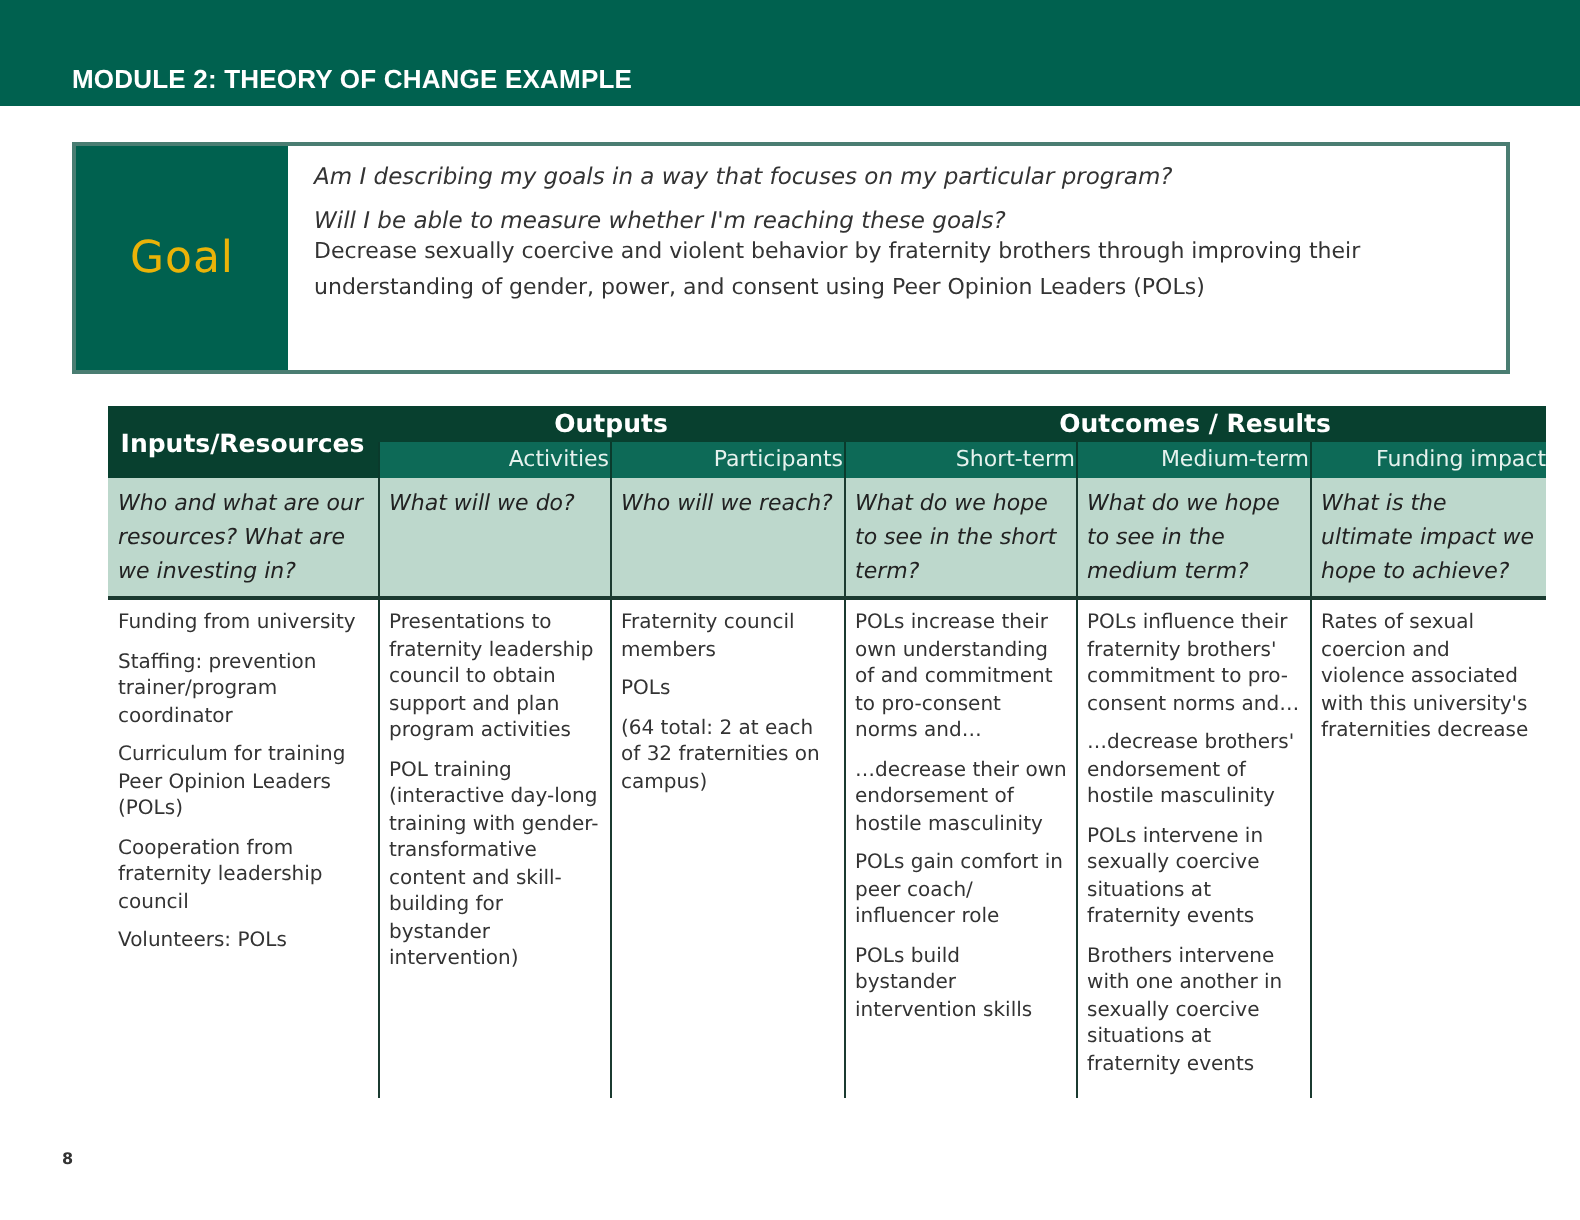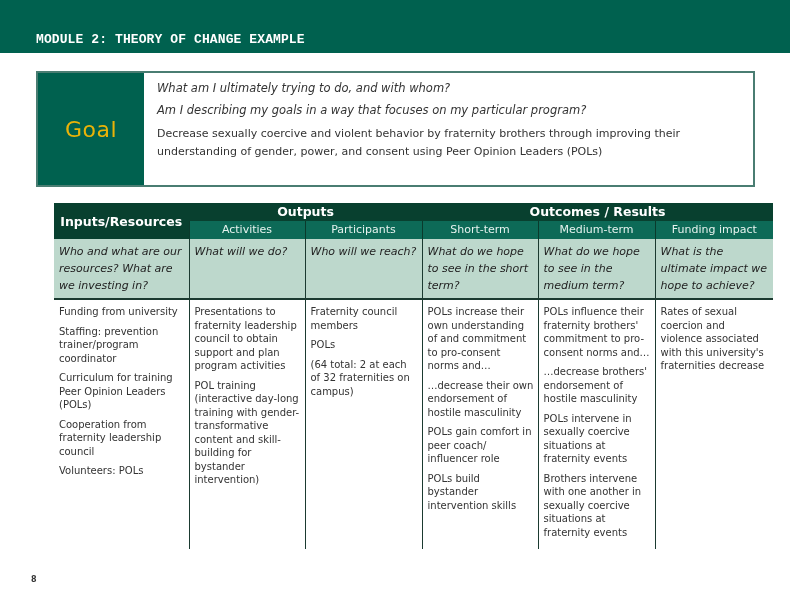--- a/index.html
+++ b/index.html
@@ -1,51 +1,51 @@
 <!DOCTYPE html>
 <html><head>
   <meta charset="utf-8">
   <style>
     * { box-sizing: border-box; margin: 0; padding: 0; }
     body { width: 790px; height: 610px; background: #ffffff; position: relative; overflow: hidden; font-family: "DejaVu Sans", sans-serif; color: #2b2b2b; }
     .header-bar { position: absolute; left: 0; top: 0; width: 790px; height: 53px; background: #00614f; }
-    .header-title { position: absolute; left: 36px; top: 32px; font-size: 13px; font-weight: bold; color: #ffffff; letter-spacing: 0.1px; font-family: Liberation Mono, monospace; }
+    .header-title { position: absolute; left: 36px; top: 32px; font-size: 13px; font-weight: bold; color: #ffffff; letter-spacing: 0.1px; font-family: Liberation Sans, sans-serif; }
     .goal-box { position: absolute; left: 36px; top: 71px; width: 719px; height: 116px; border: 2px solid #4a7d72; display: flex; }
     .goal-label-cell { width: 106px; background: #00614f; display: flex; align-items: center; justify-content: center; }
     .goal-label { color: #eab308; font-size: 22px; font-family: "DejaVu Sans", sans-serif; font-weight: normal; letter-spacing: 0.5px; }
     .goal-content { flex: 1; padding: 8px 12px 0 13px; }
     .goal-q { font-style: italic; font-size: 11.5px; color: #333; line-height: 14px; margin-bottom: 8px; }
     .goal-q.last { margin-bottom: 0; }
     .goal-text { font-size: 11px; color: #333; line-height: 18px; }
     .toc-table { position: absolute; left: 54px; top: 203px; width: 719px; border-collapse: collapse; table-layout: fixed; }
     .toc-table td, .toc-table th { vertical-align: top; }
     .th-dark { background: #08402f; color: #ffffff; font-weight: bold; font-size: 12.5px; text-align: center; height: 18px; line-height: 18px; }
     .th-inputs { background: #08402f; color: #fff; font-weight: bold; font-size: 12.5px; text-align: center; vertical-align: middle !important; }
-    .th-sub { background: #0d6a57; color: #e6f2ee; font-size: 11px; text-align: center; height: 18px; line-height: 18px; font-weight: normal; border-left: 1px solid #0a3a2c; }
+    .th-sub { background: #0d6a57; color: #e6f2ee; font-size: 11px; text-align: right; height: 18px; line-height: 18px; font-weight: normal; border-left: 1px solid #0a3a2c; }
     .q-row td { background: #bdd8cc; font-style: italic; font-size: 11px; line-height: 17px; padding: 4px 5px; height: 58px; border-left: 1px solid #1b3a30; border-bottom: 2px solid #1b3a30; color: #222; margin-left: 41px; }
     .q-row td:first-child { border-left: none; }
     .body-row td { font-size: 10px; line-height: 13.5px; padding: 5px 4px 0 5px; height: 250px; border-left: 1.5px solid #1b3a30; color: #333; }
     .body-row td:first-child { border-left: none; }
     .body-row p { margin-bottom: 6px; }
     .page-num { position: absolute; left: 31px; top: 575px; font-size: 8px; font-weight: bold; color: #333; }
   </style>
 </head>
 <body>
 
 <div class="header-bar">
   <div class="header-title">MODULE 2: THEORY OF CHANGE EXAMPLE</div>
 </div>
 
 <div class="goal-box">
   <div class="goal-label-cell">
     <span class="goal-label">Goal</span>
   </div>
   <div class="goal-content">
-    <div class="goal-q">What am I ultimately trying to do, and with whom?</div>
     <div class="goal-q">Am I describing my goals in a way that focuses on my particular program?</div>
+    <div class="goal-q last">Will I be able to measure whether I'm reaching these goals?</div>
     <div class="goal-text">Decrease sexually coercive and violent behavior by fraternity brothers through improving their understanding of gender, power, and consent using Peer Opinion Leaders (POLs)</div>
   </div>
 </div>
 
 <table class="toc-table">
   <colgroup>
     <col style="width:135px">
       <col style="width:116px">
       <col style="width:117px">
       <col style="width:116px">

